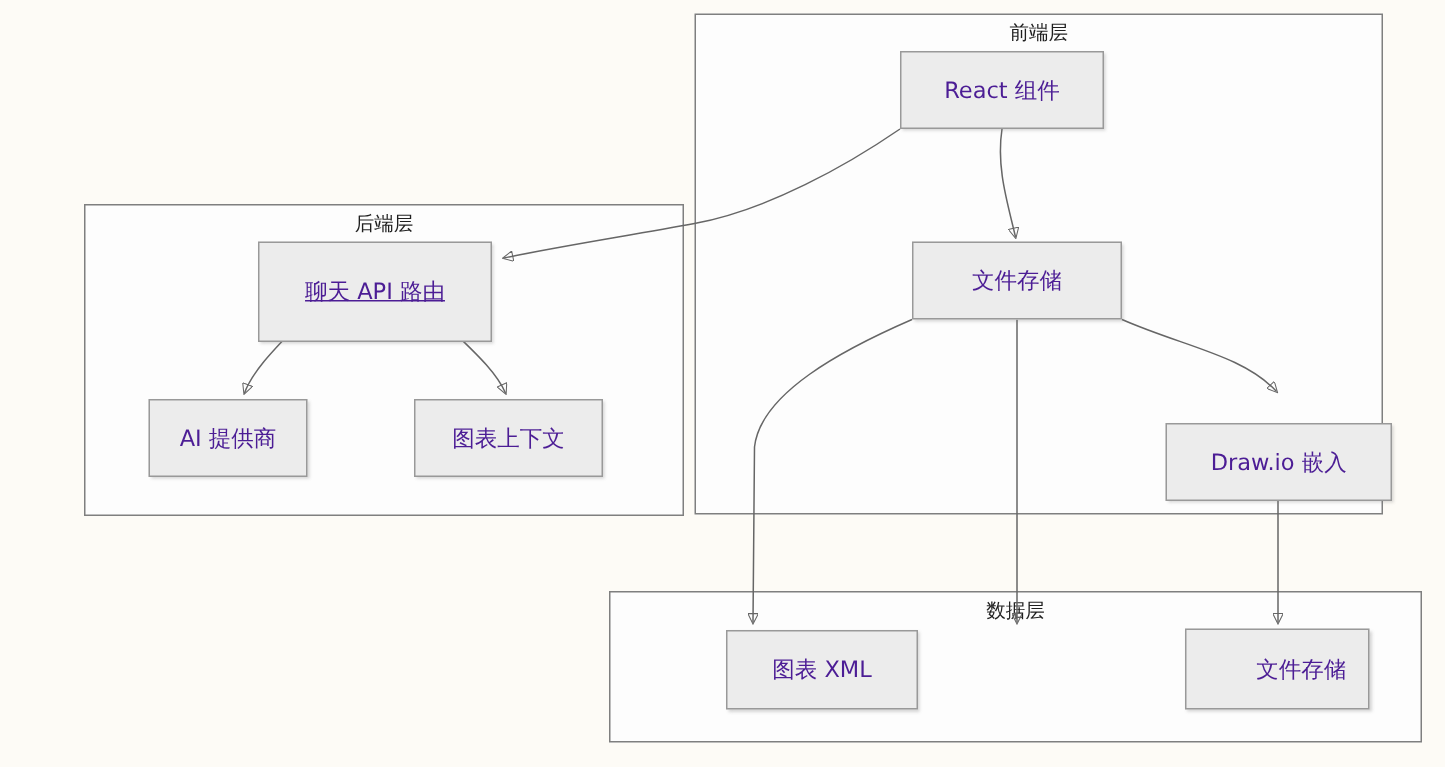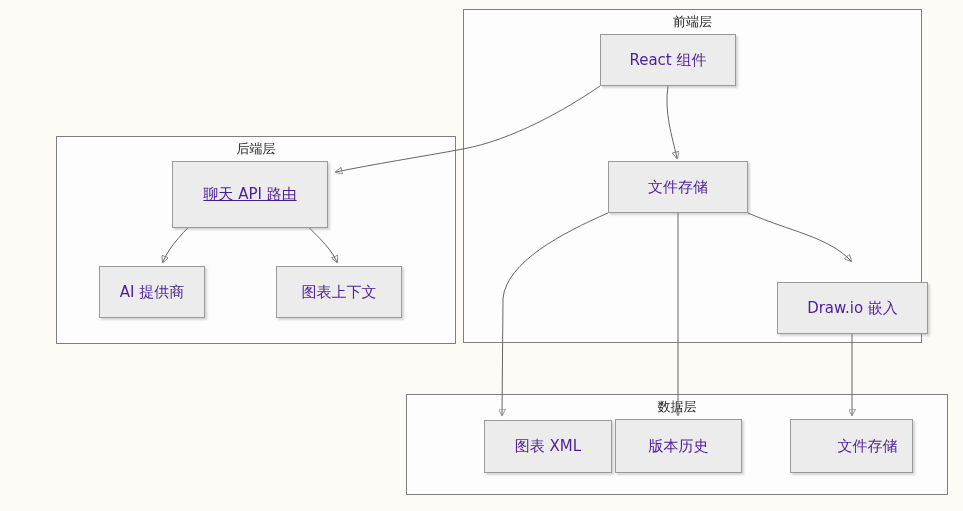--- a/index.html
+++ b/index.html
@@ -98,16 +98,15 @@
     <path d="M 852 318 L 852 415" marker-end="url(#arrow)"></path>
   </svg>
 
   <div class="node node-react">React 组件</div>
   <div class="node node-context">文件存储</div>
   <div class="node node-drawio">Draw.io 嵌入</div>
   <div class="node node-chatapi">聊天 API 路由</div>
   <div class="node node-ai">AI 提供商</div>
   <div class="node node-cache">图表上下文</div>
   <div class="node node-xml">图表 XML</div>
-  <div class="node node-history">版本历史</div>
   <div class="node node-storage">文件存储</div>
 
 </div>
 
 </body></html>

